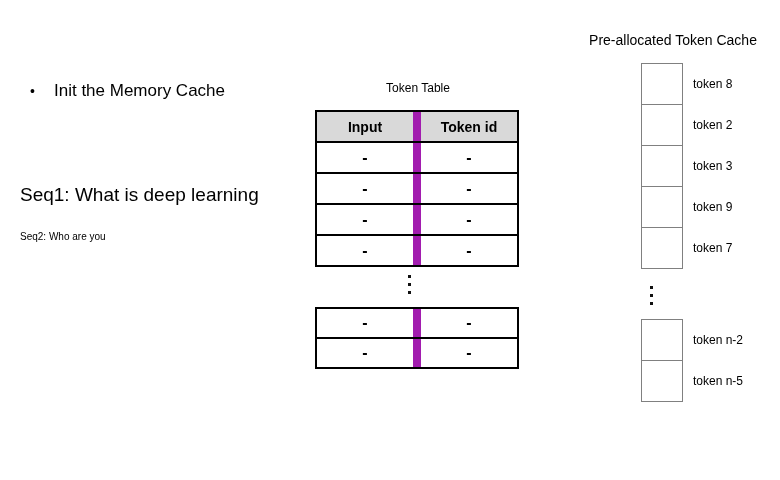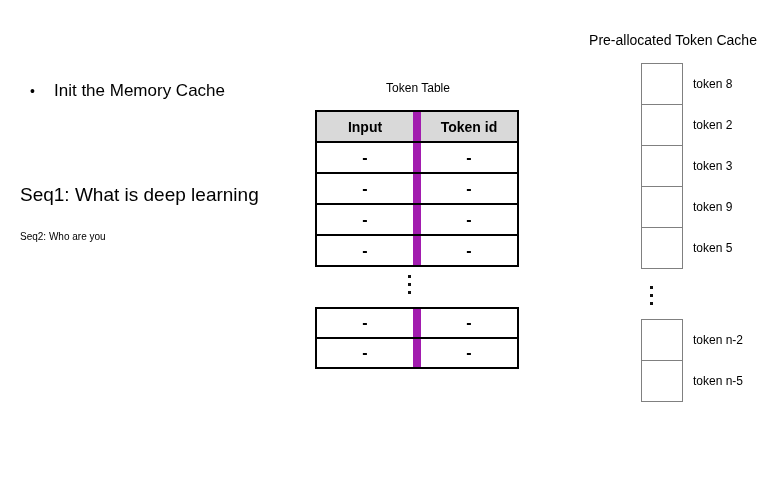--- a/index.html
+++ b/index.html
@@ -126,21 +126,21 @@
     <div class="cache-slot">
       <div class="cache-box"></div>
       <div class="cache-label">token 3</div>
     </div>
     <div class="cache-slot">
       <div class="cache-box"></div>
       <div class="cache-label">token 9</div>
     </div>
     <div class="cache-slot">
       <div class="cache-box"></div>
-      <div class="cache-label">token 5</div>
+      <div class="cache-label">token 7</div>
     </div>
   </div>
 
   <div id="cache-ellipsis" class="abs v-ellipsis">
     <span class="dot"></span>
     <span class="dot"></span>
     <span class="dot"></span>
   </div>
 
   <div id="cache-bottom" class="abs">

